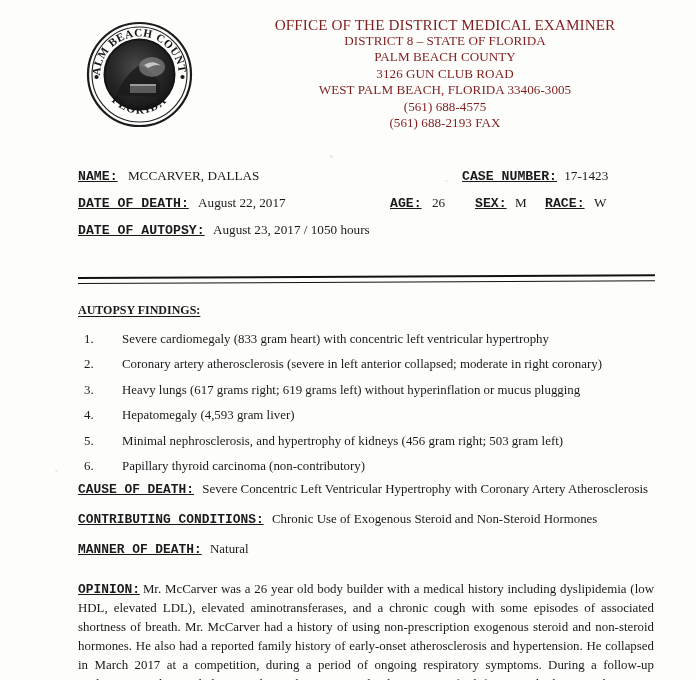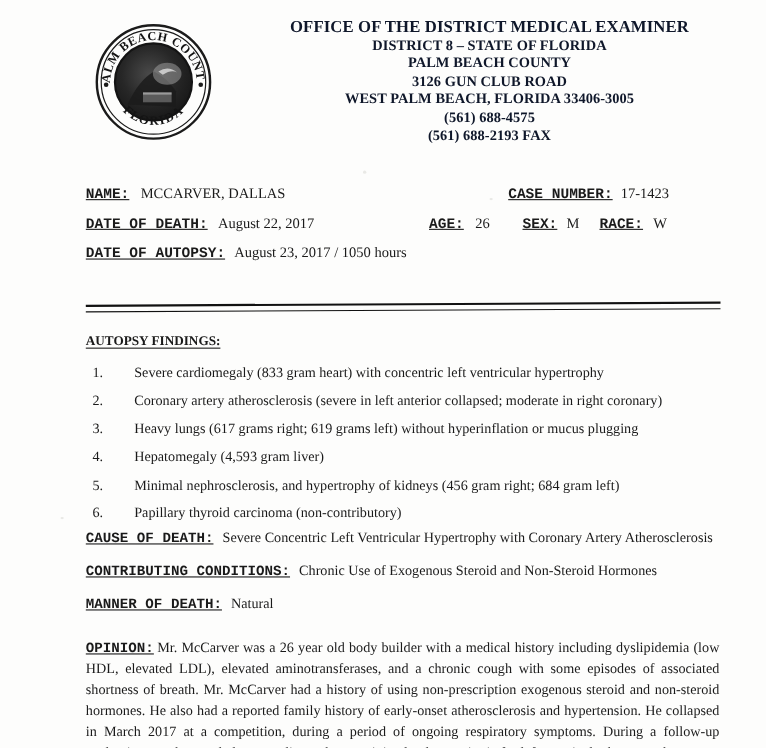--- a/index.html
+++ b/index.html
@@ -40,22 +40,22 @@
     height: 107px;
   }
   .seal svg { display: block; }
 
   .header-text {
     position: absolute;
     left: 225px;
     top: 16px;
     width: 440px;
     text-align: center;
-    font-weight: bold;
-    color: #0f172a;
+    font-weight: normal;
+    color: #7f1d1d;
   }
   .hdr-line1 {
     font-size: 15.2px;
     letter-spacing: 0.1px;
     line-height: 17px;
   }
   .hdr-line {
     font-size: 13.1px;
     line-height: 16.4px;
     letter-spacing: 0.05px;
@@ -301,21 +301,21 @@
     <div class="finding">
       <span class="num">3.</span>
       <span class="txt">Heavy lungs (617 grams right; 619 grams left) without hyperinflation or mucus plugging</span>
     </div>
     <div class="finding">
       <span class="num">4.</span>
       <span class="txt">Hepatomegaly (4,593 gram liver)</span>
     </div>
     <div class="finding">
       <span class="num">5.</span>
-      <span class="txt">Minimal nephrosclerosis, and hypertrophy of kidneys (456 gram right; 684 gram left)</span>
+      <span class="txt">Minimal nephrosclerosis, and hypertrophy of kidneys (456 gram right; 503 gram left)</span>
     </div>
     <div class="finding">
       <span class="num">6.</span>
       <span class="txt">Papillary thyroid carcinoma (non-contributory)</span>
     </div>
   </div>
 
   <div class="verdict">
     <div class="vrow">
       <span class="lbl">CAUSE OF DEATH:</span>

